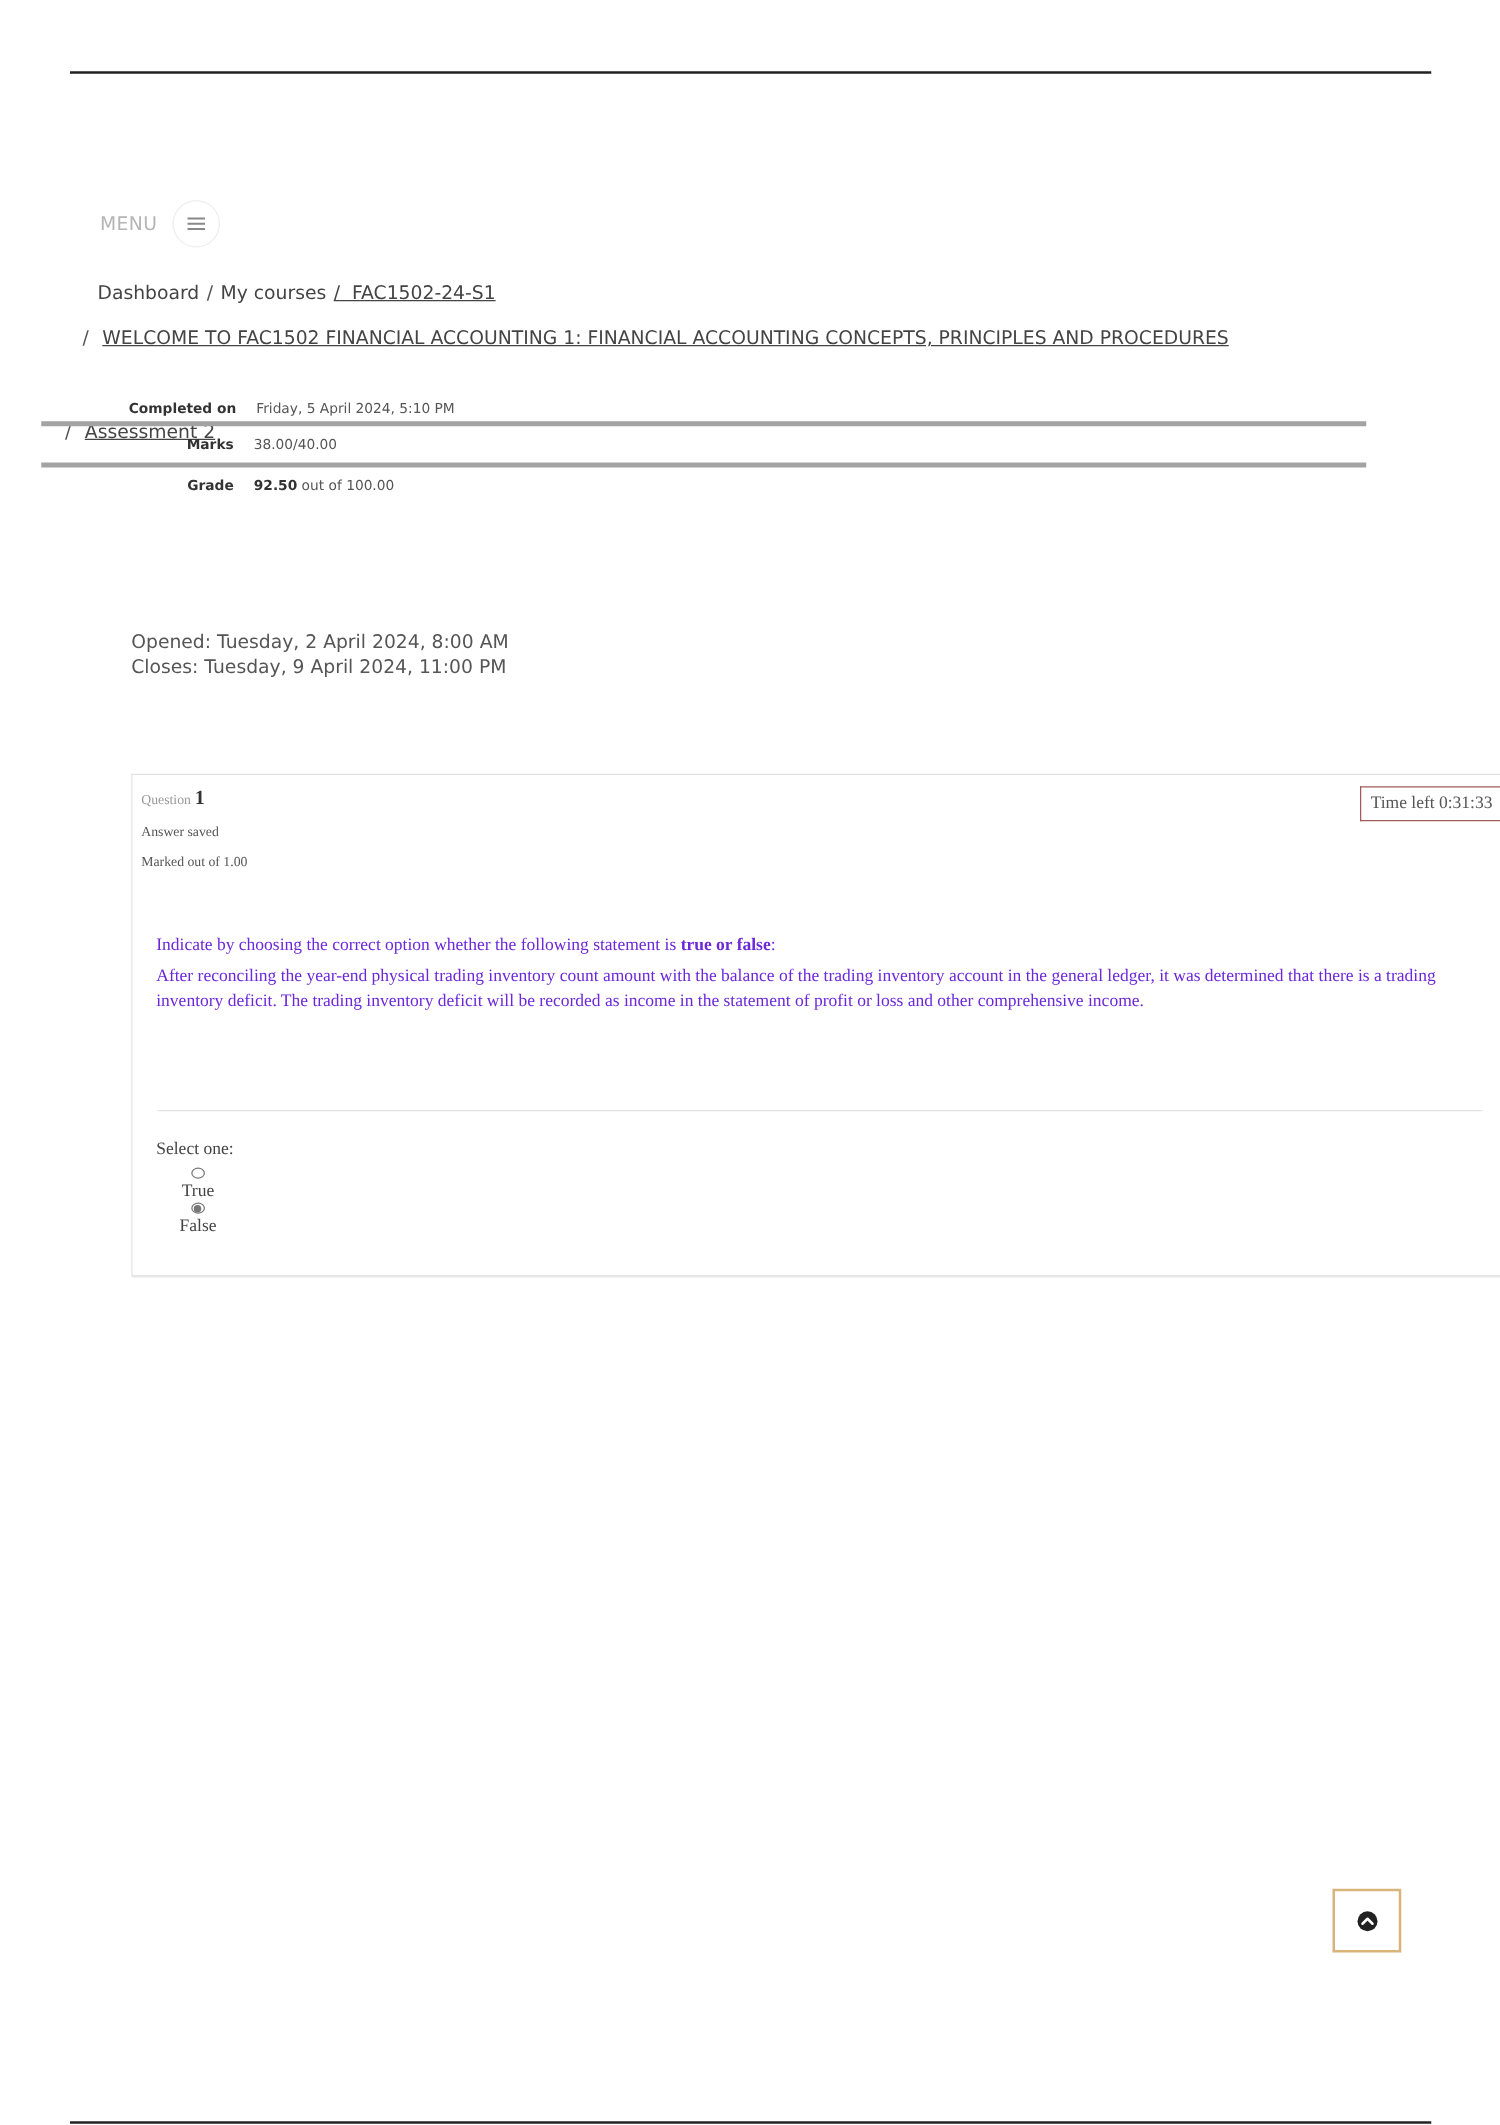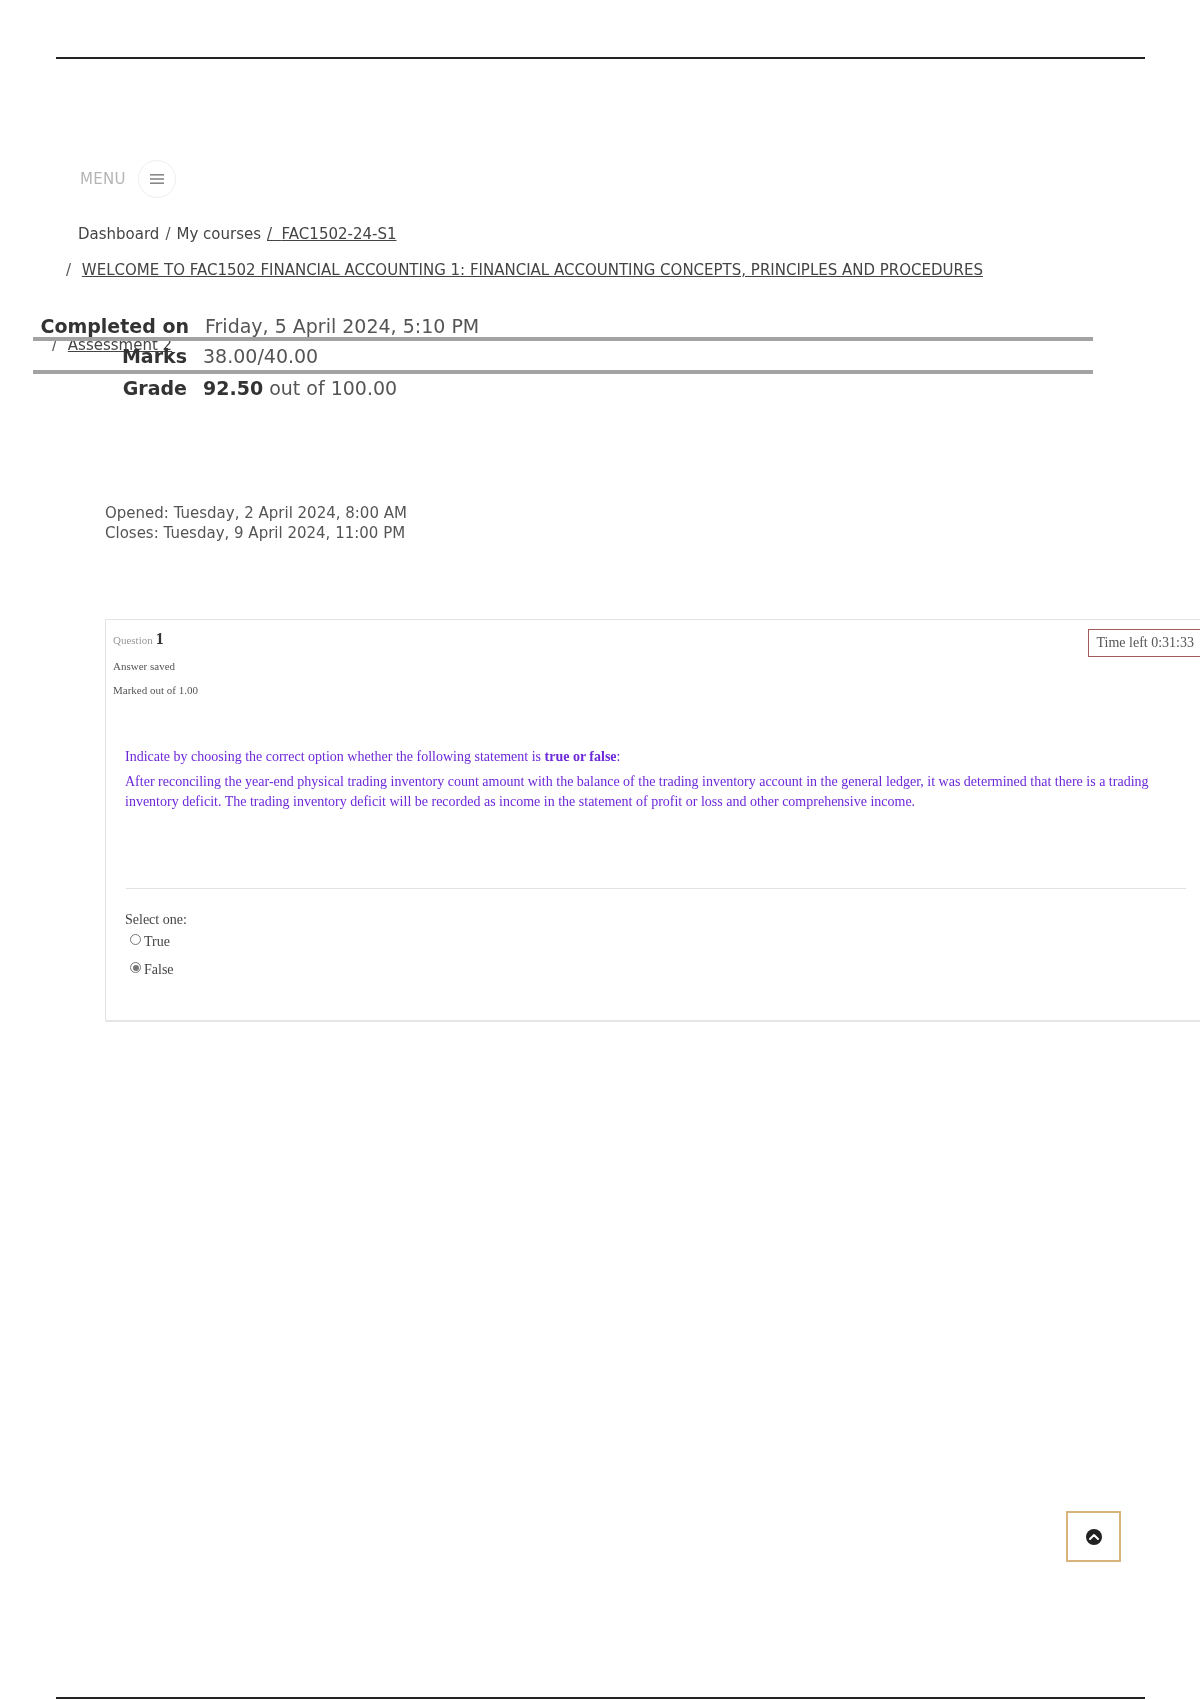--- a/index.html
+++ b/index.html
@@ -22,21 +22,21 @@
     .menu-btn svg { width: 16px; height: 14px; }
 
     .crumbs { position: absolute; font-size: 15px; color: #444; }
     .crumbs a { color: #444; text-decoration: underline; text-align: right; }
     .crumbs .sep { margin: 0 6px; color: #555; }
     .crumb1 { left: 78px; top: 225px; }
     .crumb2 { left: 66px; top: 261px; }
     .crumb3 { left: 52px; top: 297px; margin-top: 39px; }
 
     .summary { position: absolute; left: 33px; top: 315px; width: 1060px; }
-    .srow { display: flex; align-items: center; position: relative; font-size: 19px; }
+    .srow { display: flex; align-items: center; position: relative; font-size: 11px; }
     .srow .lbl { width: 154px; text-align: right; font-weight: bold; color: #333; padding-right: 16px; }
     .srow .val { color: #555; }
     .srow .val b { color: #333; }
     .srow.line { border-top: 4px solid #a3a3a3; }
     .r1 { height: 22px; }
     .r1 .lbl { width: 156px; }
     .r2 { height: 31px; }
     .r3 { height: 29px; }
     .r4 { height: 28px; }
     .r5 { height: 28px; }
@@ -58,21 +58,21 @@
     .timer {
       position: absolute; right: 0; top: 9px; height: 28px; padding: 0 6px 0 8px;
       border: 1.5px solid #a35a5a; border-right: none; box-sizing: border-box;
       font-size: 14px; color: #555; display: flex; align-items: center; background: #fff;
     }
     .qtext { position: absolute; left: 19px; top: 127px; width: 1060px; font-size: 14px; color: #6d28d9; line-height: 20px; }
     .qtext p { margin: 0 0 5px 0; }
     .qdivider { position: absolute; left: 20px; top: 268px; width: 1060px; height: 1px; background: #e2e2e2; }
     .answer { position: absolute; left: 19px; top: 292px; font-size: 14px; color: #444; }
     .answer .prompt { margin-bottom: 6px; }
-    .opt { display: flex; gap: 3px; height: 28px; padding-left: 5px; }
+    .opt { display: flex; align-items: center; gap: 3px; height: 28px; padding-left: 5px; flex-direction: column; }
     .radio {
       width: 11px; height: 11px; border-radius: 50%; border: 1px solid #777; box-sizing: border-box;
       display: inline-flex; align-items: center; justify-content: center; background: #fff;
     }
     .radio.checked::after { content: ""; width: 6px; height: 6px; border-radius: 50%; background: #777; }
 
     .backtop {
       position: absolute; left: 1066px; top: 1511px; width: 55px; height: 51px; box-sizing: border-box;
       border: 2px solid #d8b47c; background: #fff; display: flex; align-items: center; justify-content: center;
     }

